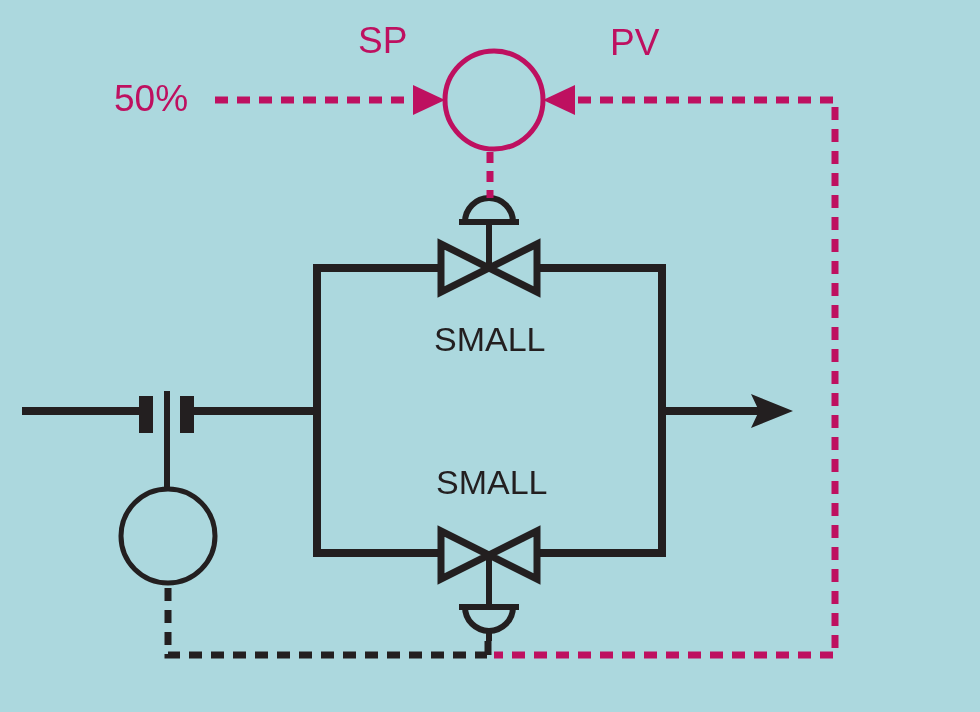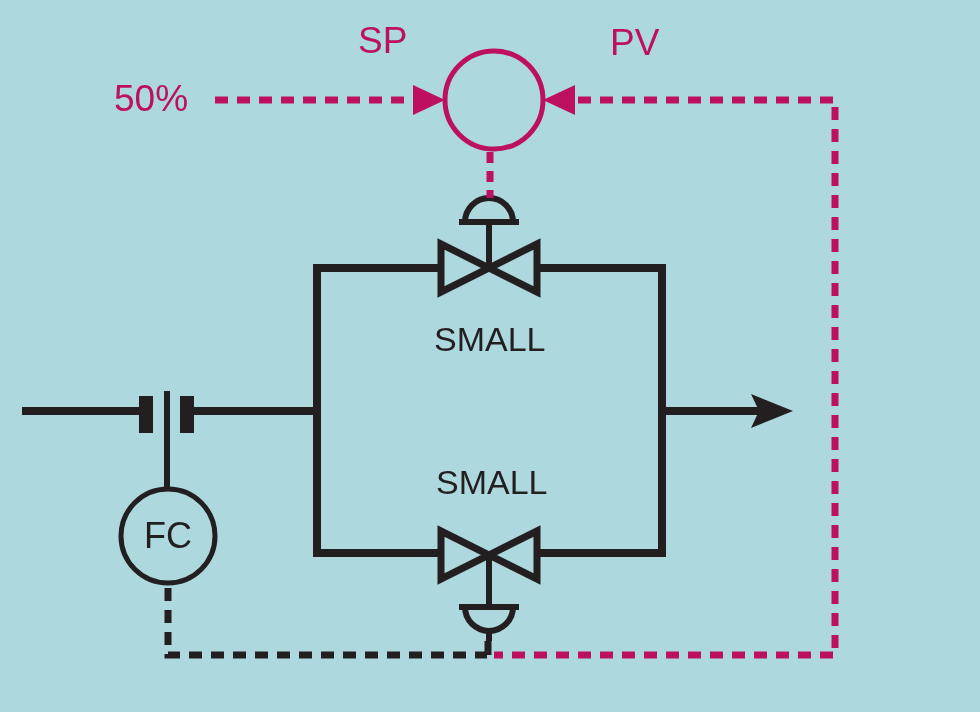--- a/index.html
+++ b/index.html
@@ -122,16 +122,15 @@
     </g>
 
     <g>
       <path class="stroke-signal dash-stem" stroke-width="7" d="M490,152 V198"></path>
     </g>
   </svg>
 
   <div class="lbl lbl-pink lbl-50">50%</div>
   <div class="lbl lbl-pink lbl-sp">SP</div>
   <div class="lbl lbl-pink lbl-pv">PV</div>
-  <div class="lbl lbl-center lbl-fc">FC</div>
   <div class="lbl lbl-black lbl-large">SMALL</div>
   <div class="lbl lbl-black lbl-small">SMALL</div>
 </div>
 
 </body></html>

